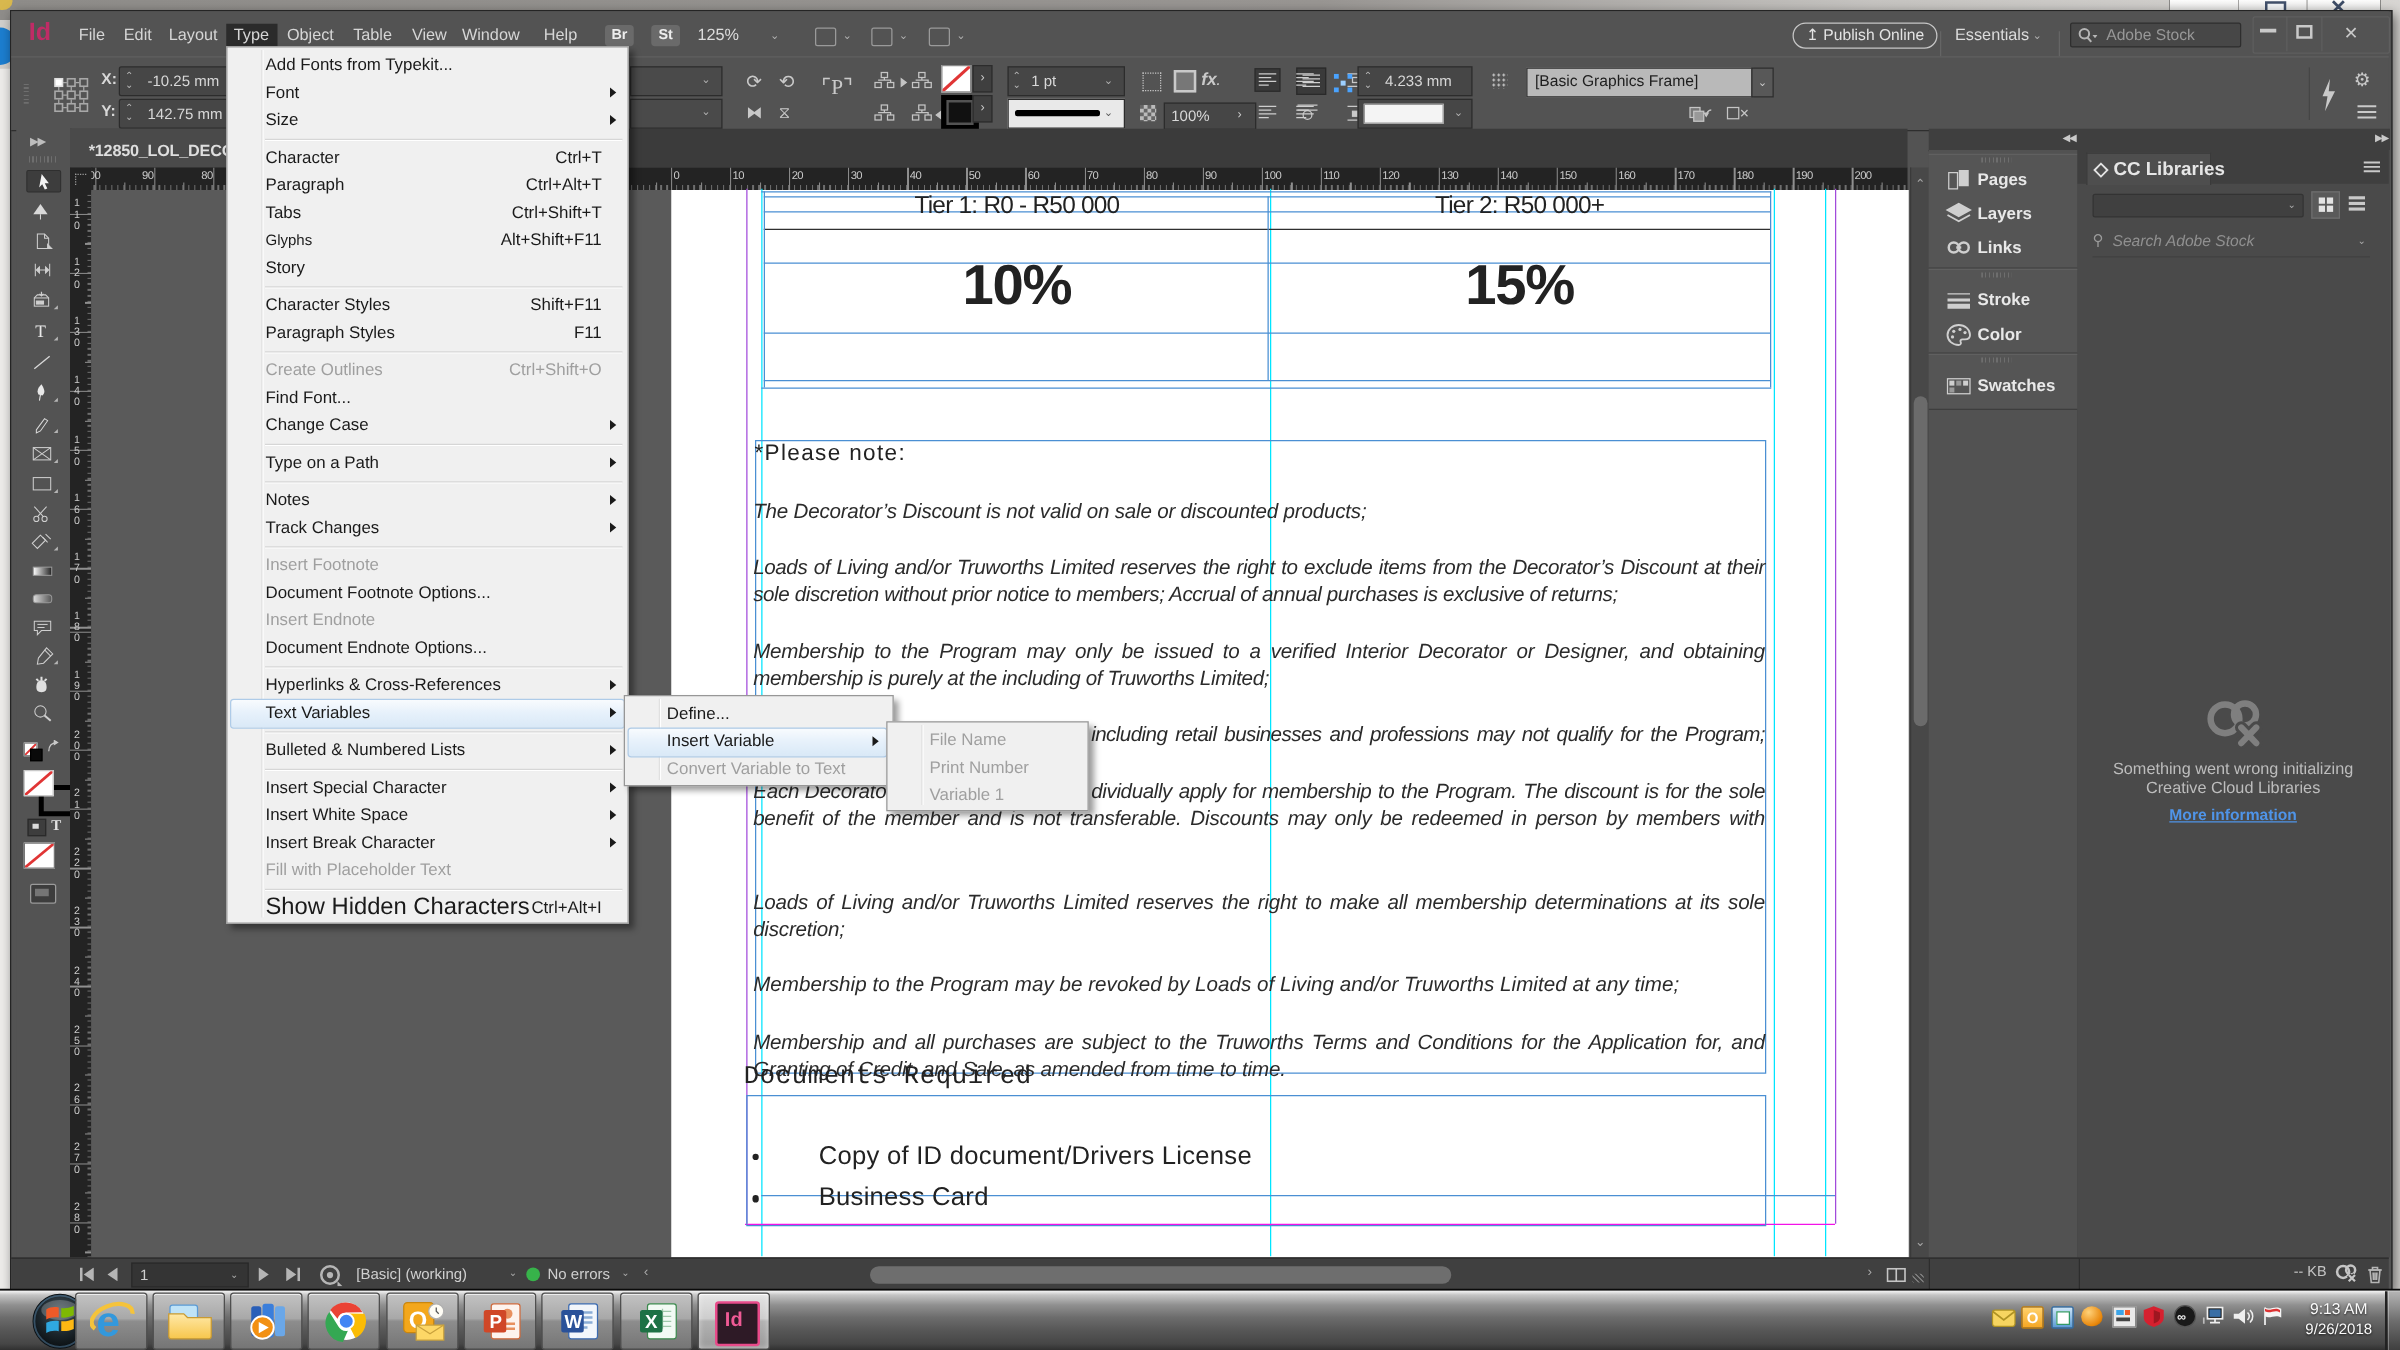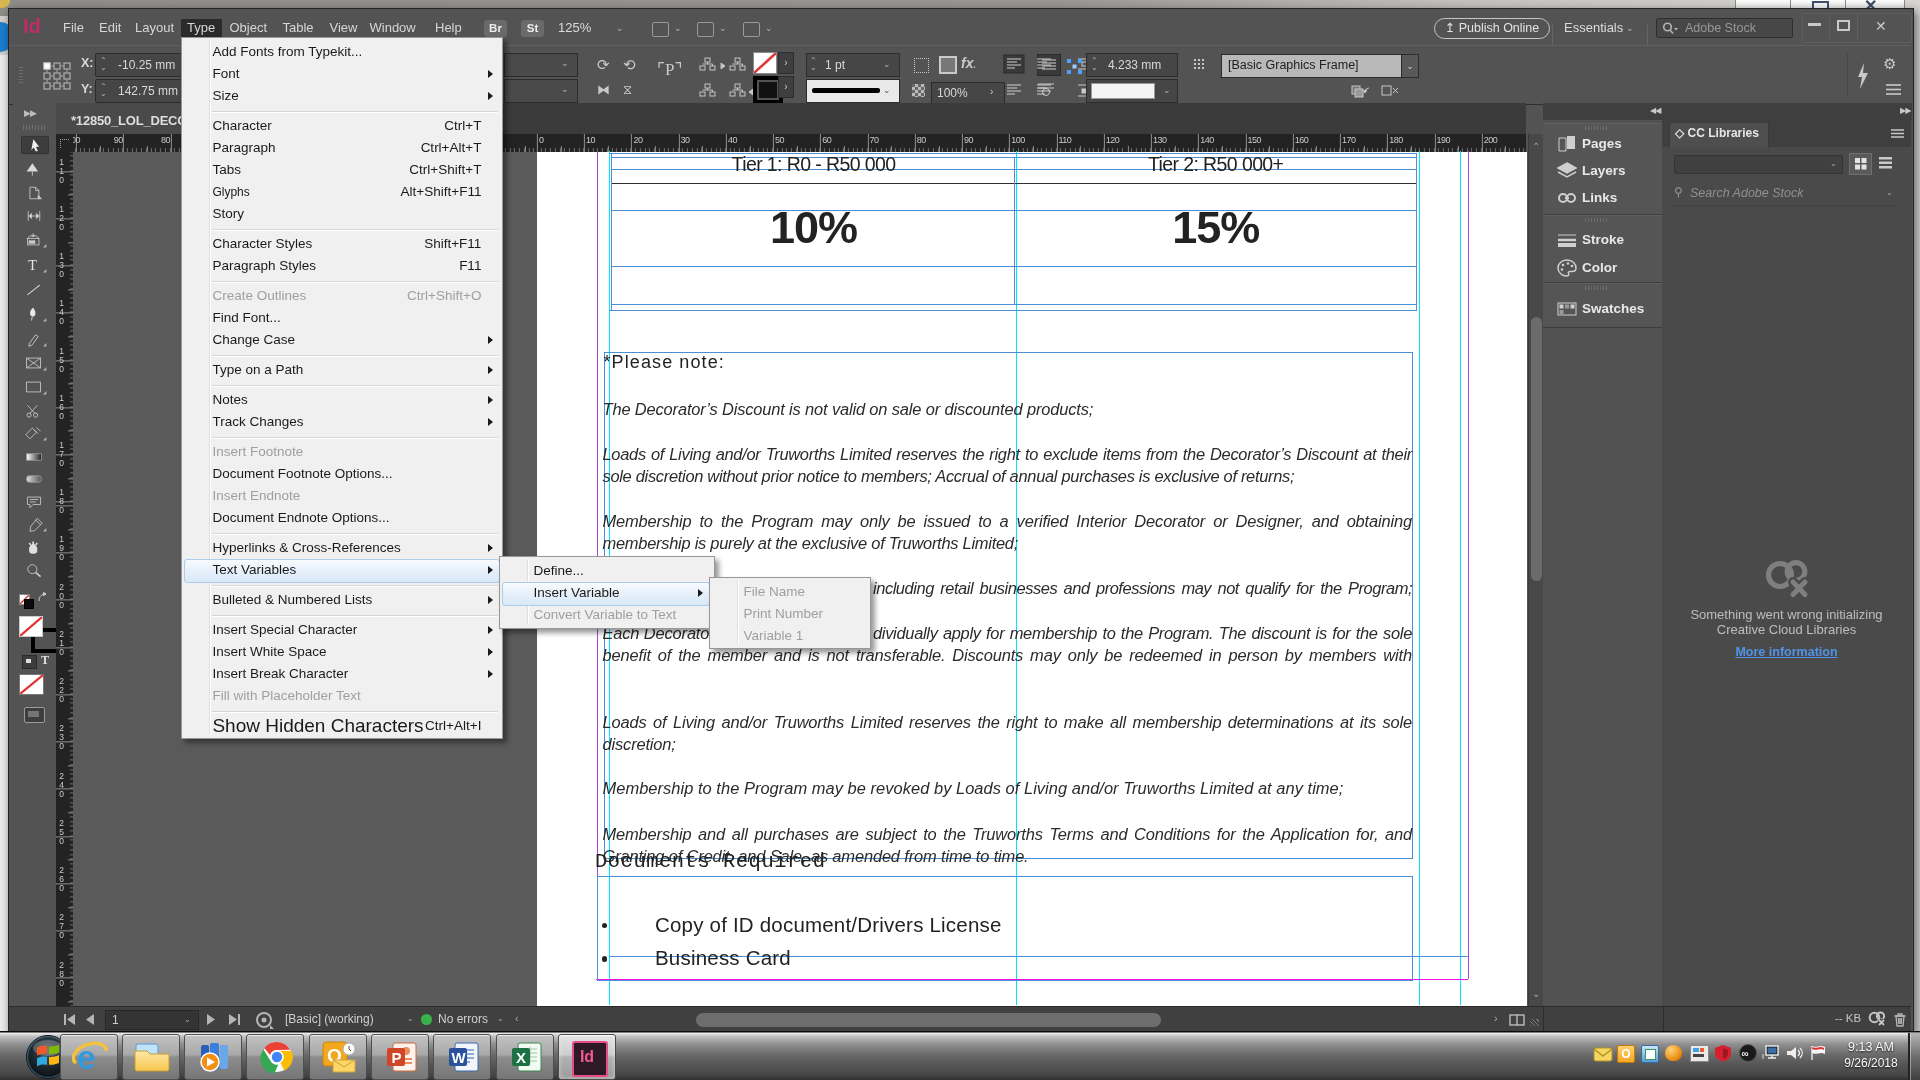--- a/index.html
+++ b/index.html
@@ -544,21 +544,21 @@
 <div class="a" style="left:600.0px;top:946.5px;width:858.6px;height:1px;background:#4a8fd3;"></div>
 <div class="a" style="left:603.4px;top:144.1px;width:402.3px;text-align:center;font-size:19.5px;letter-spacing:-0.6px;line-height:22px;color:#222;font-family:'Liberation Sans',sans-serif;">Tier 1: R0 - R50 000</div>
 <div class="a" style="left:1005.7px;top:144.1px;width:402px;text-align:center;font-size:19.5px;letter-spacing:-0.6px;line-height:22px;color:#222;font-family:'Liberation Sans',sans-serif;">Tier 2: R50 000+</div>
 <div class="a" style="left:603.4px;top:194.2px;width:402.3px;text-align:center;font-size:45px;font-weight:700;letter-spacing:-1px;line-height:50px;color:#222;font-family:'Liberation Sans',sans-serif;">10%</div>
 <div class="a" style="left:1005.7px;top:194.2px;width:402px;text-align:center;font-size:45px;font-weight:700;letter-spacing:-1px;line-height:50px;color:#222;font-family:'Liberation Sans',sans-serif;">15%</div>
 <div class="a" style="left:594.5px;top:341.7px;font-size:18px;line-height:22px;letter-spacing:1.1px;color:#222;font-family:'Liberation Sans',sans-serif;">*Please note:</div>
 <div class="a" style="left:593.5px;top:388.6px;width:809.5px;white-space:nowrap;font-size:16.45px;letter-spacing:-0.15px;font-style:italic;line-height:22px;color:#2b2b2b;font-family:'Liberation Sans',sans-serif;">The Decorator’s Discount is not valid on sale or discounted products;</div>
 <div class="a" style="left:593.5px;top:433.6px;width:809.5px;white-space:normal;text-align:justify;text-align-last:justify;font-size:16.45px;letter-spacing:-0.15px;font-style:italic;line-height:22px;color:#2b2b2b;font-family:'Liberation Sans',sans-serif;"><span style="letter-spacing:-0.28px">Loads of Living and/or Truworths Limited reserves the right to exclude items from the Decorator’s Discount at their</span></div>
 <div class="a" style="left:593.5px;top:455.7px;width:809.5px;white-space:nowrap;font-size:16.45px;letter-spacing:-0.15px;font-style:italic;line-height:22px;color:#2b2b2b;font-family:'Liberation Sans',sans-serif;"><span style="letter-spacing:-0.3px">sole discretion without prior notice to members; Accrual of annual purchases is exclusive of returns;</span></div>
 <div class="a" style="left:593.5px;top:500.7px;width:809.5px;white-space:normal;text-align:justify;text-align-last:justify;font-size:16.45px;letter-spacing:-0.15px;font-style:italic;line-height:22px;color:#2b2b2b;font-family:'Liberation Sans',sans-serif;">Membership to the Program may only be issued to a verified Interior Decorator or Designer, and obtaining</div>
-<div class="a" style="left:593.5px;top:522.8px;width:809.5px;white-space:nowrap;font-size:16.45px;letter-spacing:-0.15px;font-style:italic;line-height:22px;color:#2b2b2b;font-family:'Liberation Sans',sans-serif;"><span style="letter-spacing:-0.26px">membership is purely at the exclusive of Truworths Limited;</span></div>
+<div class="a" style="left:593.5px;top:522.8px;width:809.5px;white-space:nowrap;font-size:16.45px;letter-spacing:-0.15px;font-style:italic;line-height:22px;color:#2b2b2b;font-family:'Liberation Sans',sans-serif;"><span style="letter-spacing:-0.26px">membership is purely at the including of Truworths Limited;</span></div>
 <div class="a" style="left:593.5px;top:567.7px;width:809.5px;white-space:nowrap;font-size:16.45px;letter-spacing:-0.15px;font-style:italic;line-height:22px;color:#2b2b2b;font-family:'Liberation Sans',sans-serif;">Companies,</div>
 <div class="a" style="left:864.0px;top:567.7px;width:539.0px;white-space:normal;text-align:justify;text-align-last:justify;font-size:16.45px;letter-spacing:-0.15px;font-style:italic;line-height:22px;color:#2b2b2b;font-family:'Liberation Sans',sans-serif;"><span style="letter-spacing:-0.45px">including retail businesses and professions may not qualify for the Program;</span></div>
 <div class="a" style="left:593.5px;top:613.1px;width:243px;overflow:hidden;white-space:nowrap;font-size:16.45px;letter-spacing:-0.15px;font-style:italic;line-height:22px;color:#2b2b2b;font-family:'Liberation Sans',sans-serif;">Each Decorator or Designer must in</div>
 <div class="a" style="left:864.0px;top:613.1px;width:539.0px;white-space:normal;text-align:justify;text-align-last:justify;font-size:16.45px;letter-spacing:-0.15px;font-style:italic;line-height:22px;color:#2b2b2b;font-family:'Liberation Sans',sans-serif;"><span style="letter-spacing:-0.3px">dividually apply for membership to the Program. The discount is for the sole</span></div>
 <div class="a" style="left:593.5px;top:635.1px;width:809.5px;white-space:normal;text-align:justify;text-align-last:justify;font-size:16.45px;letter-spacing:-0.15px;font-style:italic;line-height:22px;color:#2b2b2b;font-family:'Liberation Sans',sans-serif;">benefit of the member and is not transferable. Discounts may only be redeemed in person by members with</div>
 <div class="a" style="left:593.5px;top:701.7px;width:809.5px;white-space:normal;text-align:justify;text-align-last:justify;font-size:16.45px;letter-spacing:-0.15px;font-style:italic;line-height:22px;color:#2b2b2b;font-family:'Liberation Sans',sans-serif;">Loads of Living and/or Truworths Limited reserves the right to make all membership determinations at its sole</div>
 <div class="a" style="left:593.5px;top:723.8px;width:809.5px;white-space:nowrap;font-size:16.45px;letter-spacing:-0.15px;font-style:italic;line-height:22px;color:#2b2b2b;font-family:'Liberation Sans',sans-serif;">discretion;</div>
 <div class="a" style="left:593.5px;top:768.4px;width:809.5px;white-space:nowrap;font-size:16.45px;letter-spacing:-0.15px;font-style:italic;line-height:22px;color:#2b2b2b;font-family:'Liberation Sans',sans-serif;"><span style="letter-spacing:0.04px">Membership to the Program may be revoked by Loads of Living and/or Truworths Limited at any time;</span></div>
 <div class="a" style="left:593.5px;top:813.7px;width:809.5px;white-space:normal;text-align:justify;text-align-last:justify;font-size:16.45px;letter-spacing:-0.15px;font-style:italic;line-height:22px;color:#2b2b2b;font-family:'Liberation Sans',sans-serif;">Membership and all purchases are subject to the Truworths Terms and Conditions for the Application for, and</div>
 <div class="a" style="left:593.5px;top:835.9px;width:809.5px;white-space:nowrap;font-size:16.45px;letter-spacing:-0.15px;font-style:italic;line-height:22px;color:#2b2b2b;font-family:'Liberation Sans',sans-serif;">Granting of Credit, and Sale, as amended from time to time.</div>
@@ -643,21 +643,21 @@
               <rect x="4.5" y="13" width="4" height="4" fill="#9a9a9a"></rect>
             </g>
           </svg>
         </div>
         <div class="a" style="left:39px;top:17px;color:#e8e8e8;font-size:13.5px;font-weight:700;">Swatches</div>
       </div>
 </div>
 <div class="a" style="left:1653px;top:111px;width:250px;height:886px;background:#4a4a4a;">
 <div class="a" style="left:0;top:0;width:249px;height:27px;background:#3f3f3f;">
 <div class="a" style="left:7px;top:2px;width:98px;height:25px;background:#4e4e4e;border:1px solid #3a3a3a;border-bottom:none;">
-          <span class="a" style="left:5px;top:3px;color:#e6e6e6;font-size:12px;font-weight:700;white-space:nowrap;">◇ CC Libraries</span>
+          <span class="a" style="left:5px;top:3px;color:#e6e6e6;font-size:15px;font-weight:700;white-space:nowrap;">◇ CC Libraries</span>
         </div>
 <svg class="a" style="left:228px;top:8px" width="15" height="11">
           <g stroke="#c9c9c9" stroke-width="1.5">
             <line x1="1" y1="2" x2="14" y2="2"></line>
             <line x1="1" y1="5.5" x2="14" y2="5.5"></line>
             <line x1="1" y1="9" x2="14" y2="9"></line>
           </g>
         </svg>
 </div>
 <div class="a" style="left:12px;top:35px;width:167px;height:17px;background:#404040;border:1px solid #333;border-radius:2px;">

